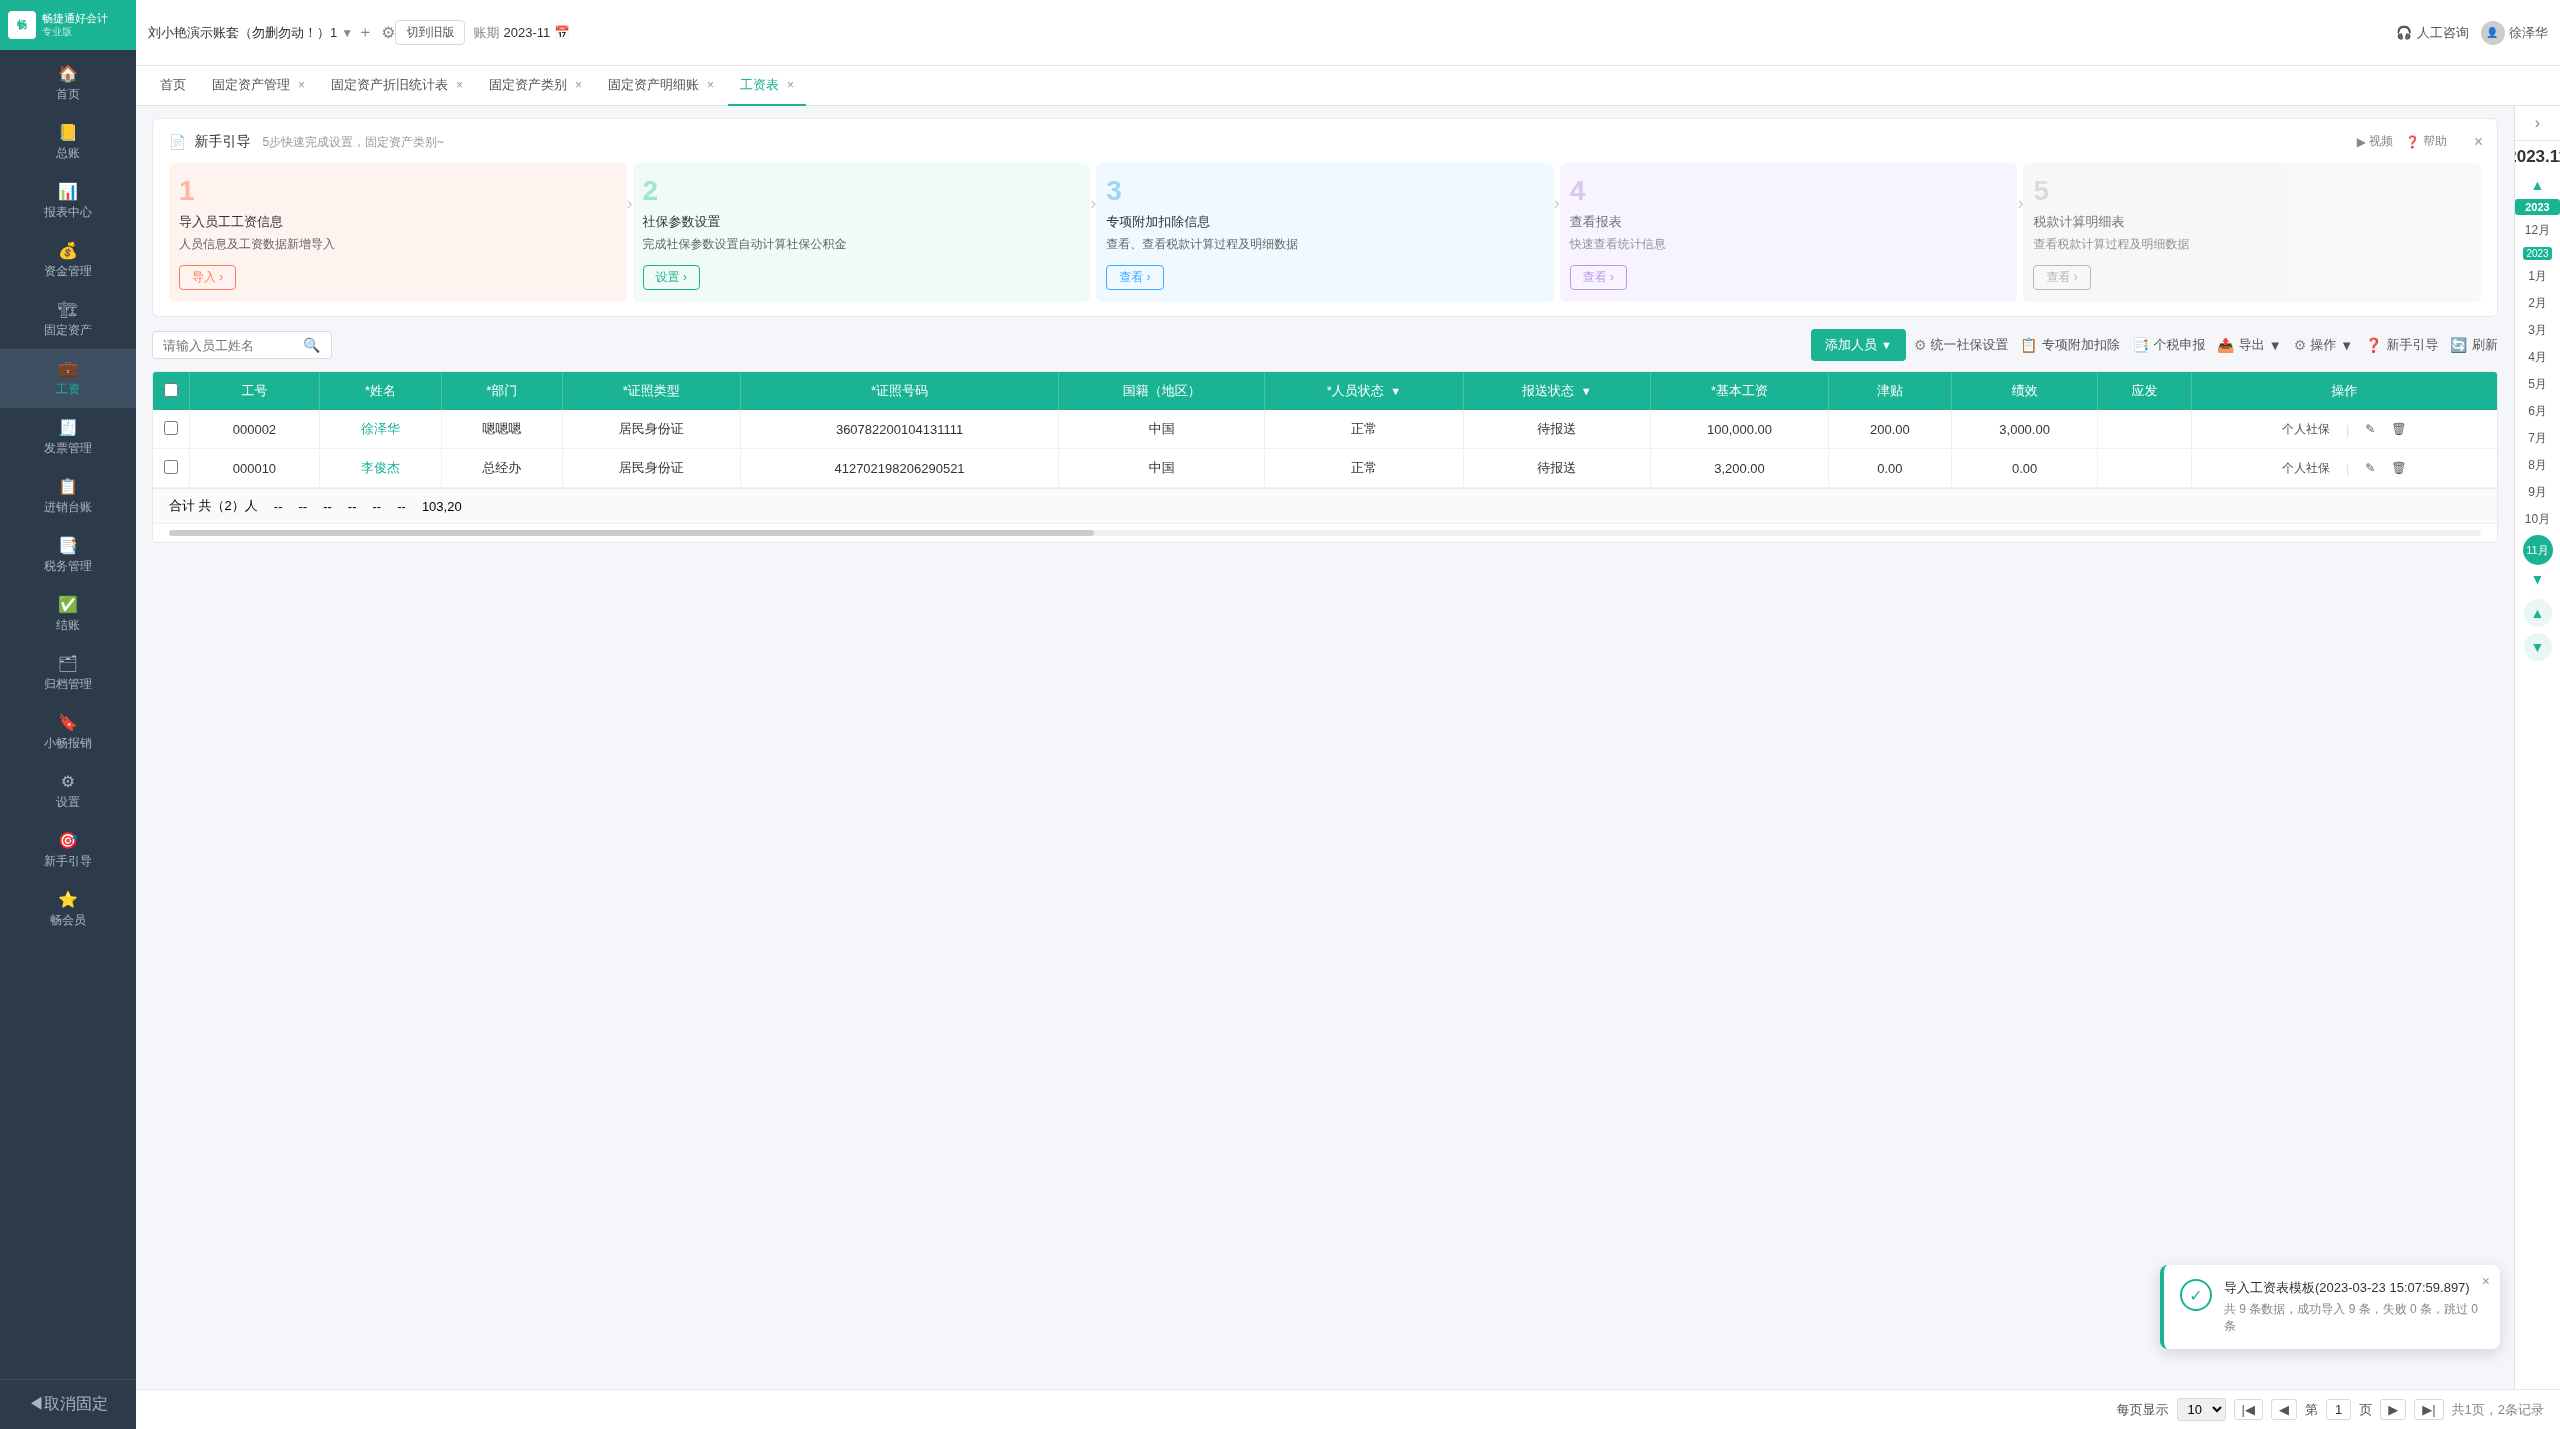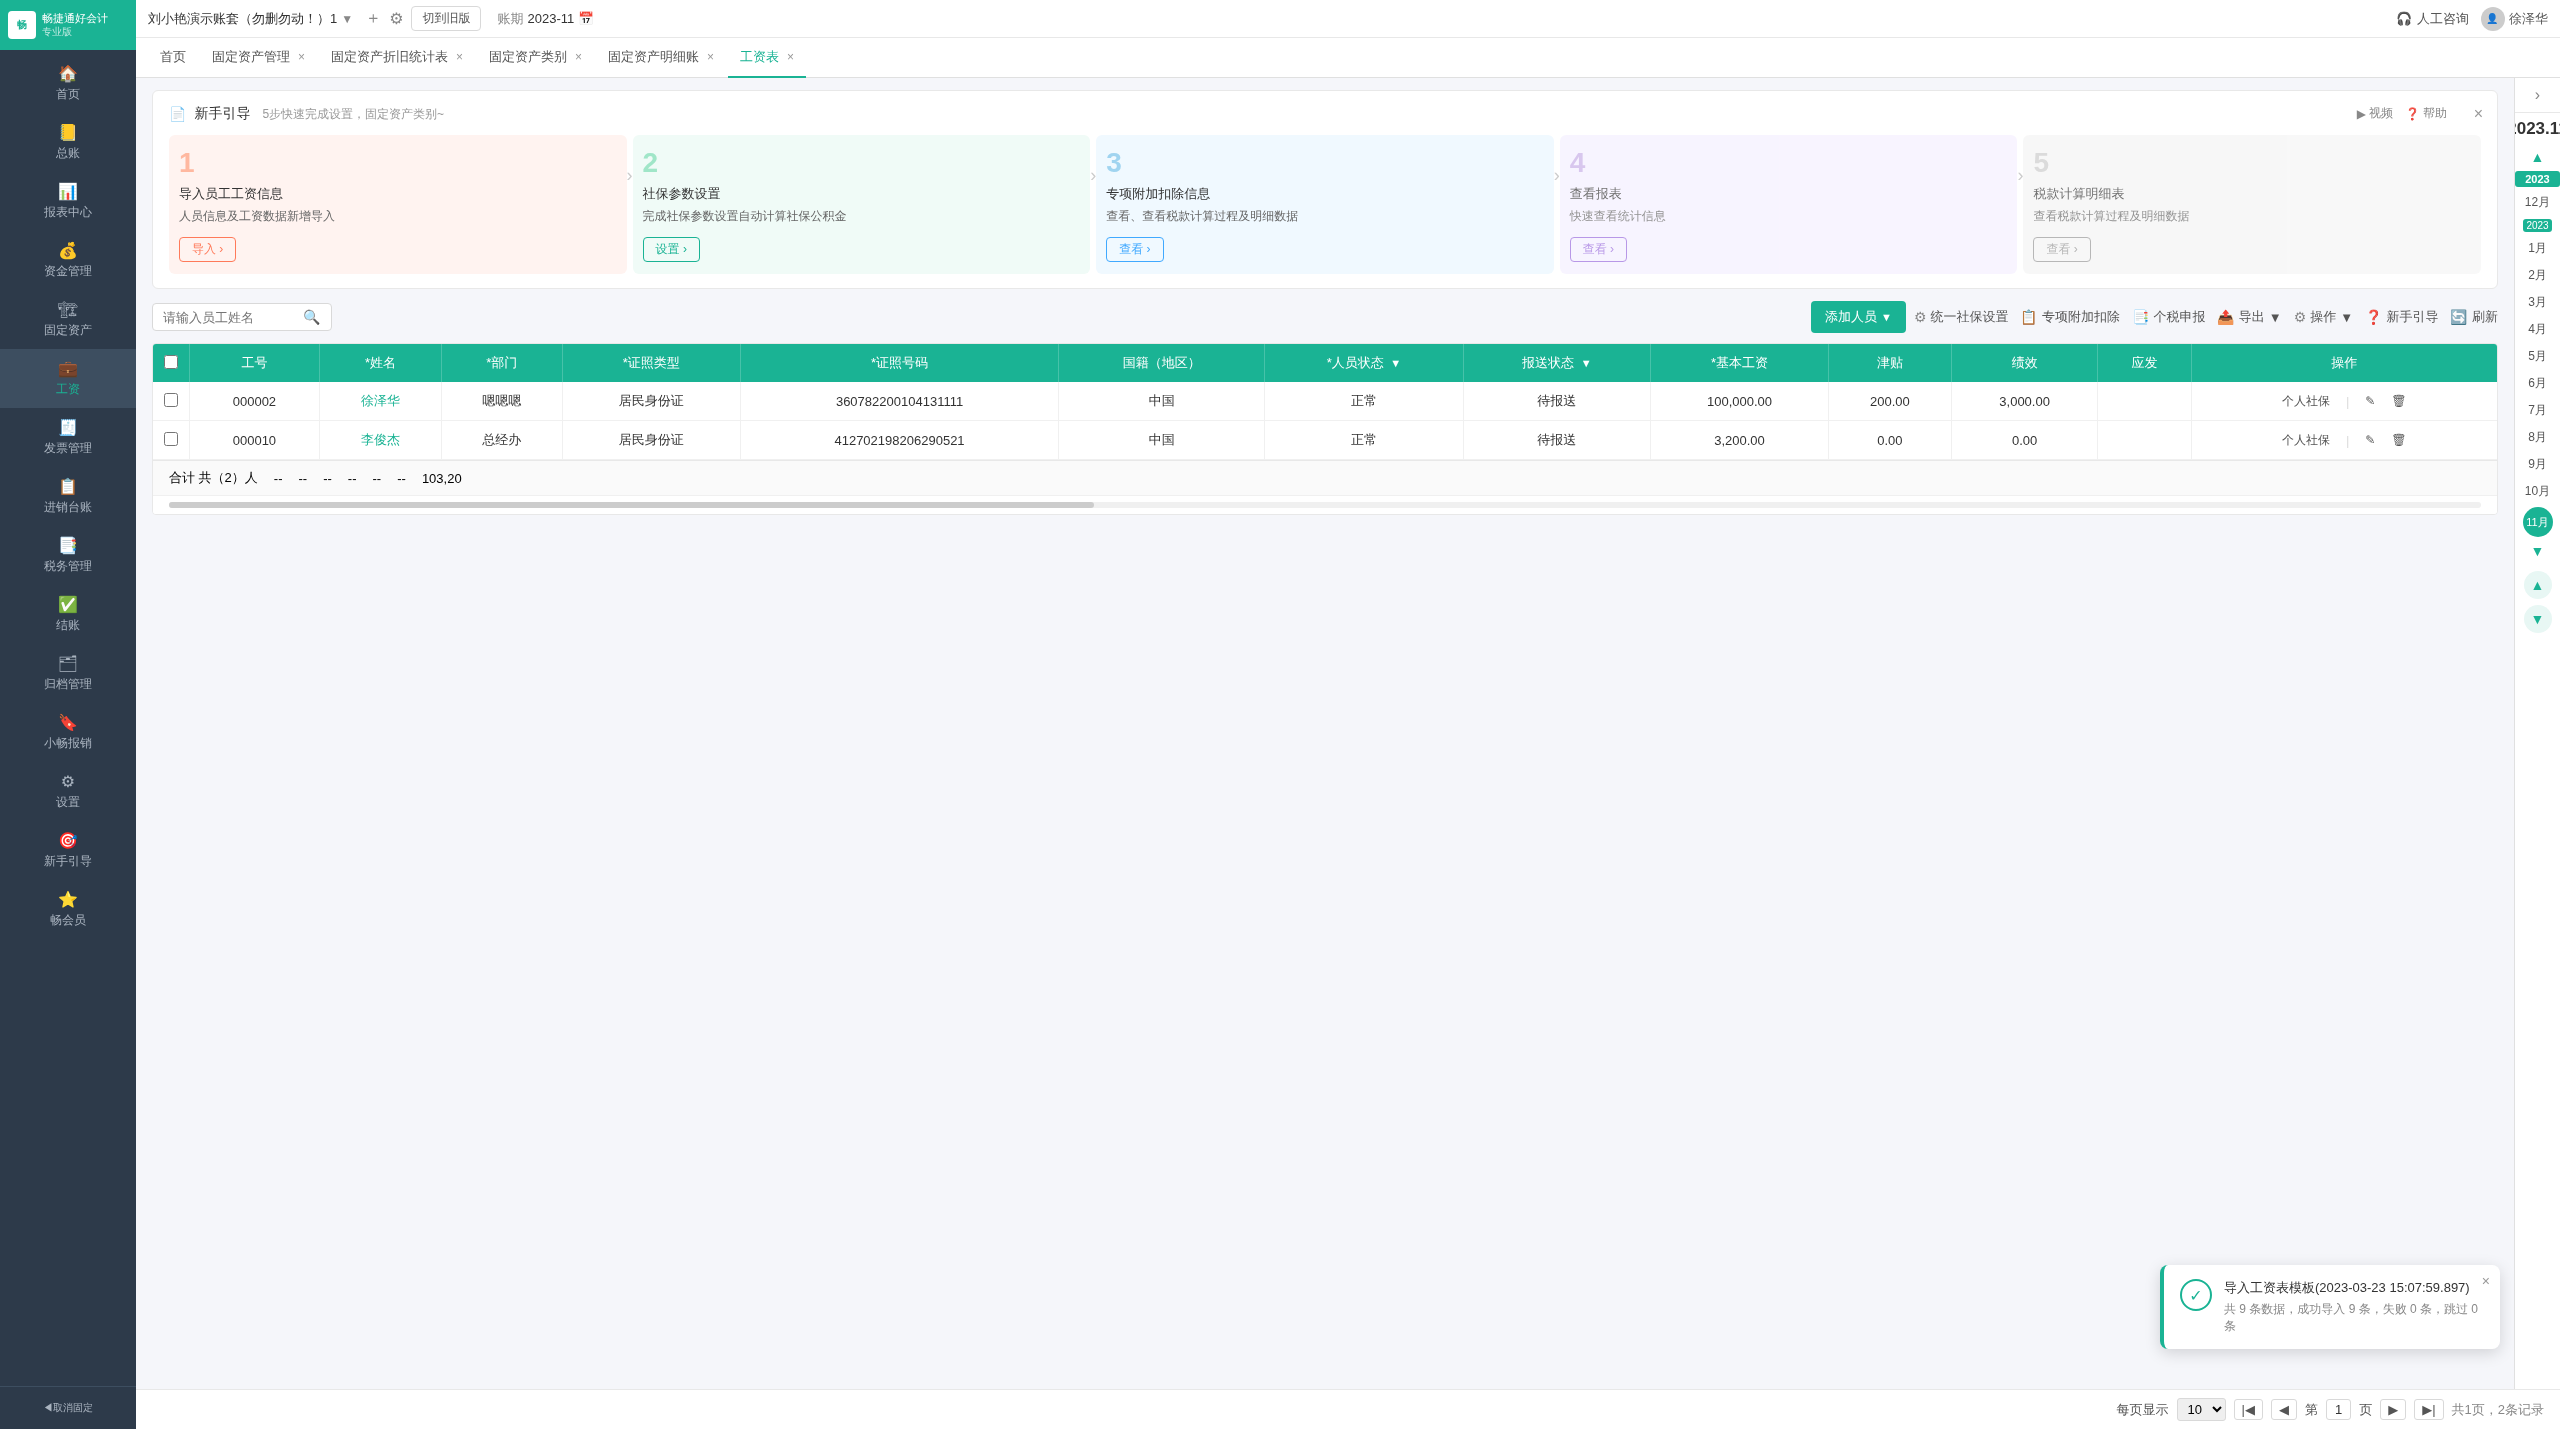--- a/index.html
+++ b/index.html
@@ -40,40 +40,39 @@
       gap: 3px;
     }
     .sidebar-item.active { background: #3d4e60; color: #1ab394; }
     .sidebar-item-icon { font-size: 16px; }
     .sidebar-item-label { font-size: 12px; }
     .sidebar-bottom {
       padding: 8px 4px;
       border-top: 1px solid #3d4e60;
     }
     .sidebar-cancel {
-      color: #aab4c0; font-size: 10px; text-align: center; cursor: pointer; padding: 6px;
+      color: #aab4c0; font-size: 16px; text-align: center; cursor: pointer; padding: 6px;
     }
 
     
     .main-area {
       flex: 1;
       display: flex;
       flex-direction: column;
       overflow: hidden;
     }
 
     
     .topbar {
       background: #fff;
-      height: 38px;
+      height: 66px;
       display: flex;
       align-items: center;
       padding: 0 12px;
       border-bottom: 1px solid #e8e8e8;
-      gap: 8px;
       flex-shrink: 0;
     }
     .topbar-account {
       display: flex; align-items: center; gap: 4px; font-size: 13px; color: #333;
     }
     .topbar-account-name { color: #333; }
     .topbar-arrow { color: #888; font-size: 12px; }
     .topbar-icons { display: flex; align-items: center; gap: 8px; margin-left: 4px; }
     .topbar-icon { color: #888; cursor: pointer; font-size: 16px; }
     .topbar-version-btn {

